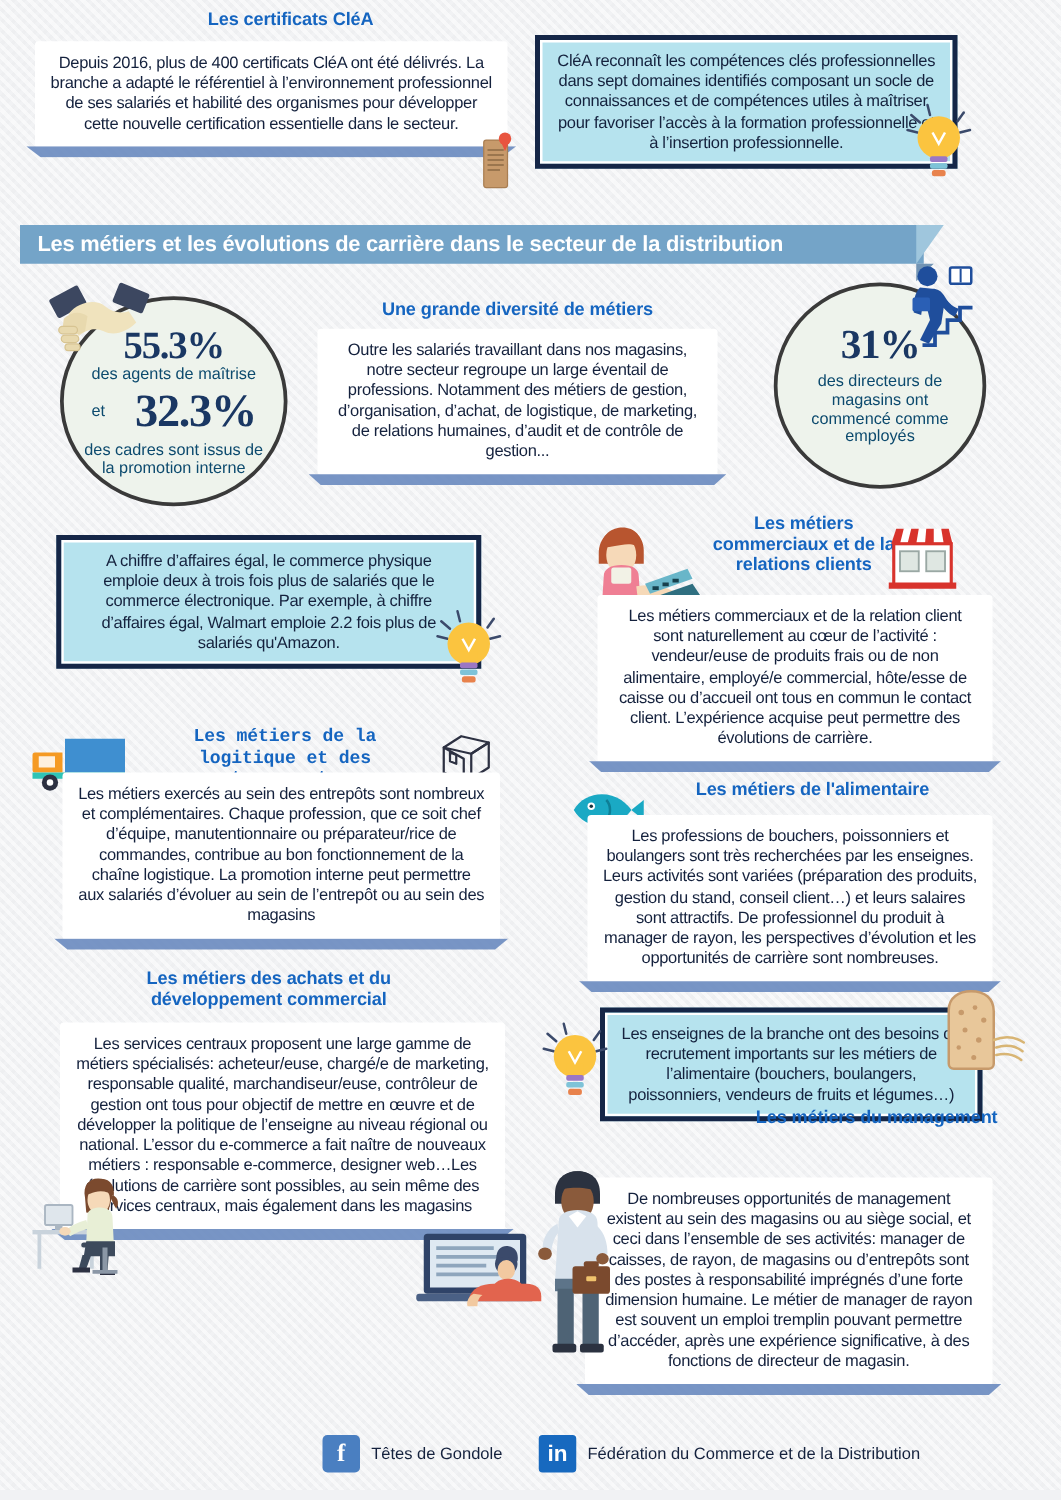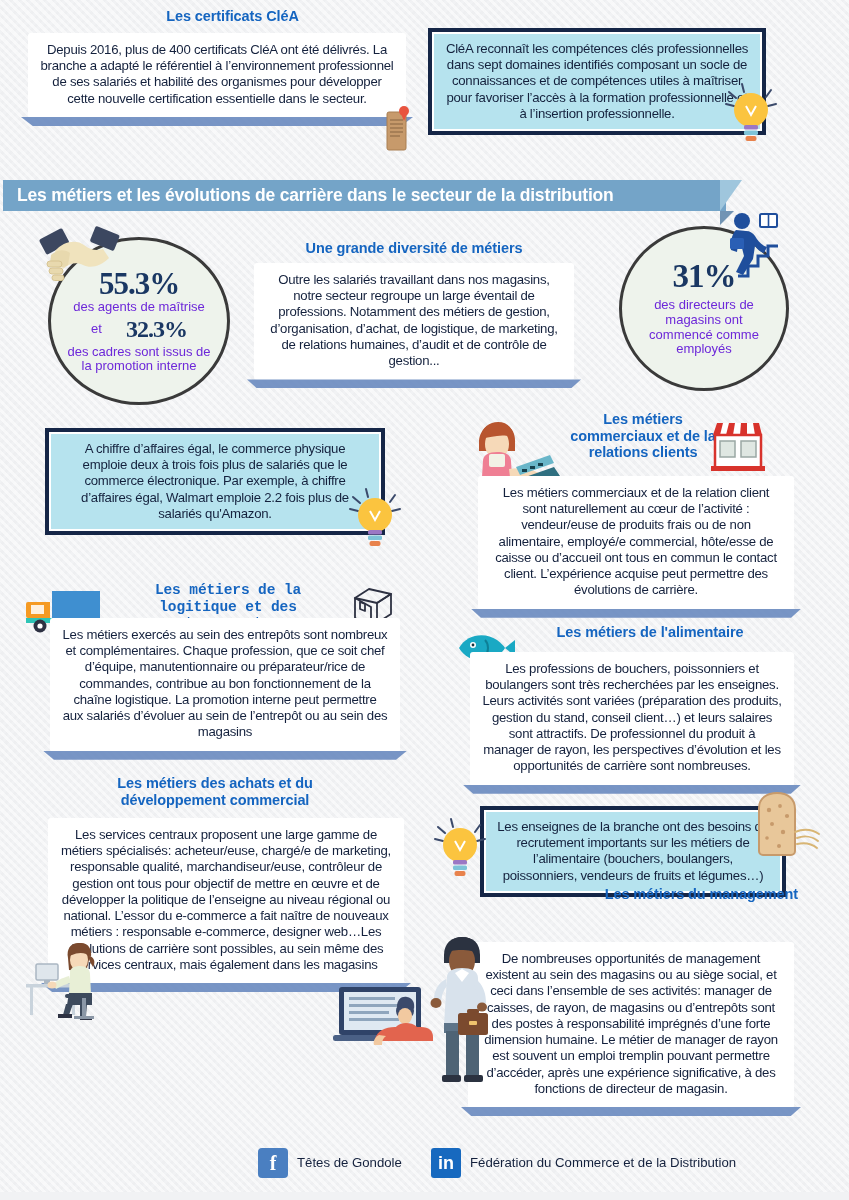--- a/index.html
+++ b/index.html
@@ -75,21 +75,21 @@
   
   .stat-circle {
     position:absolute; border:3px solid #3a3a3a; background:#eef3ec;
     display:flex; align-items:center; justify-content:center; flex-direction:column;
     text-align:center;
   }
   .stat-circle .big {
     font-family:"Liberation Serif", serif; font-weight:bold; color:#1a3763;
     letter-spacing:-1px;
   }
-  .stat-circle .small { color:#6d28d9; font-size:13px; line-height:1.15; }
+  .stat-circle .small { color:#0c4a6e; font-size:13px; line-height:1.15; }
 
   
   .footer { position:absolute; left:0; bottom:0; width:849px; height:66px; }
   .social { position:absolute; display:flex; align-items:center; gap:9px; }
   .sicon { width:30px; height:30px; border-radius:4px; display:flex; align-items:center; justify-content:center; color:#fff; font-weight:bold; font-size:17px; flex:none;}
   .sicon.tw { background:#5aa9dd; }
   .sicon.fb { background:#4a7fc1; }
   .sicon.li { background:#1769bf; border-radius:3px; }
   .stext { color:#14213d; font-size:13.2px; line-height:1.2; white-space:nowrap; }
 
@@ -139,36 +139,36 @@
       </g>
       <circle cx="28" cy="32" r="17" fill="#fbc43f"></circle>
       <path d="M21 38 h14 v7 a3 3 0 0 1 -3 3 h-8 a3 3 0 0 1 -3 -3 z" fill="#fbc43f"></path>
       <path d="M23 28 l5 9 l5 -9" fill="none" stroke="#ffffff" stroke-width="2"></path>
       <rect x="21" y="47" width="14" height="4.5" rx="1.6" fill="#9b77c4"></rect>
       <rect x="21" y="52.5" width="14" height="4.5" rx="1.6" fill="#7ec3d8"></rect>
       <rect x="22.5" y="58" width="11" height="5" rx="2" fill="#e8824c"></rect>
     </svg>
   </div>
 
-  <div class="banner" style="left:3px; top:180px; width:760px; height:45px;padding-left:10px;">
+  <div class="banner" style="left:16px; top:180px; width:760px; height:45px;padding-left:10px;">
     <div class="bar">
       <span>Les métiers et les évolutions de carrière dans le secteur de la  distribution</span>
     </div>
     <div class="tailtop"></div>
     <div class="tailshadow"></div>
   </div>
 
   <div class="stat-circle" style="left:48px; top:237px; width:182px; height:168px; border-radius:50%;">
     <div style="line-height:1;">
       <span class="big" style="font-size:31px;">55.3%</span>
     </div>
     <div class="small" style="margin-top:1px;">des  agents  de  maîtrise</div>
     <div style="display:flex; align-items:center; gap:24px; margin-top:1px;">
       <span class="small">et</span>
-      <span class="big" style="font-size:24px;">32.3%</span>
+      <span class="big" style="font-size:37px;">32.3%</span>
     </div>
     <div class="small" style="margin-top:2px; width:150px;">des cadres sont issus de la promotion interne</div>
   </div>
 
   <div class="ico" style="left:37px; top:225px;">
     <svg width="86" height="62" viewBox="0 0 86 62">
       <rect x="4" y="8" width="26" height="17" rx="2" transform="rotate(-28 17 16)" fill="#3c4760"></rect>
       <rect x="55" y="5" width="26" height="17" rx="2" transform="rotate(22 68 13)" fill="#3c4760"></rect>
       <path d="M18 26 C26 16 40 14 47 20 C53 25 60 26 66 24 L72 33 C64 41 54 44 46 40 C40 37 32 38 26 44 Z" fill="#f0e3bd"></path>
       <path d="M14 30 C20 24 28 24 33 28 L31 40 C26 44 18 43 13 38 Z" fill="#e8d9ae"></path>

